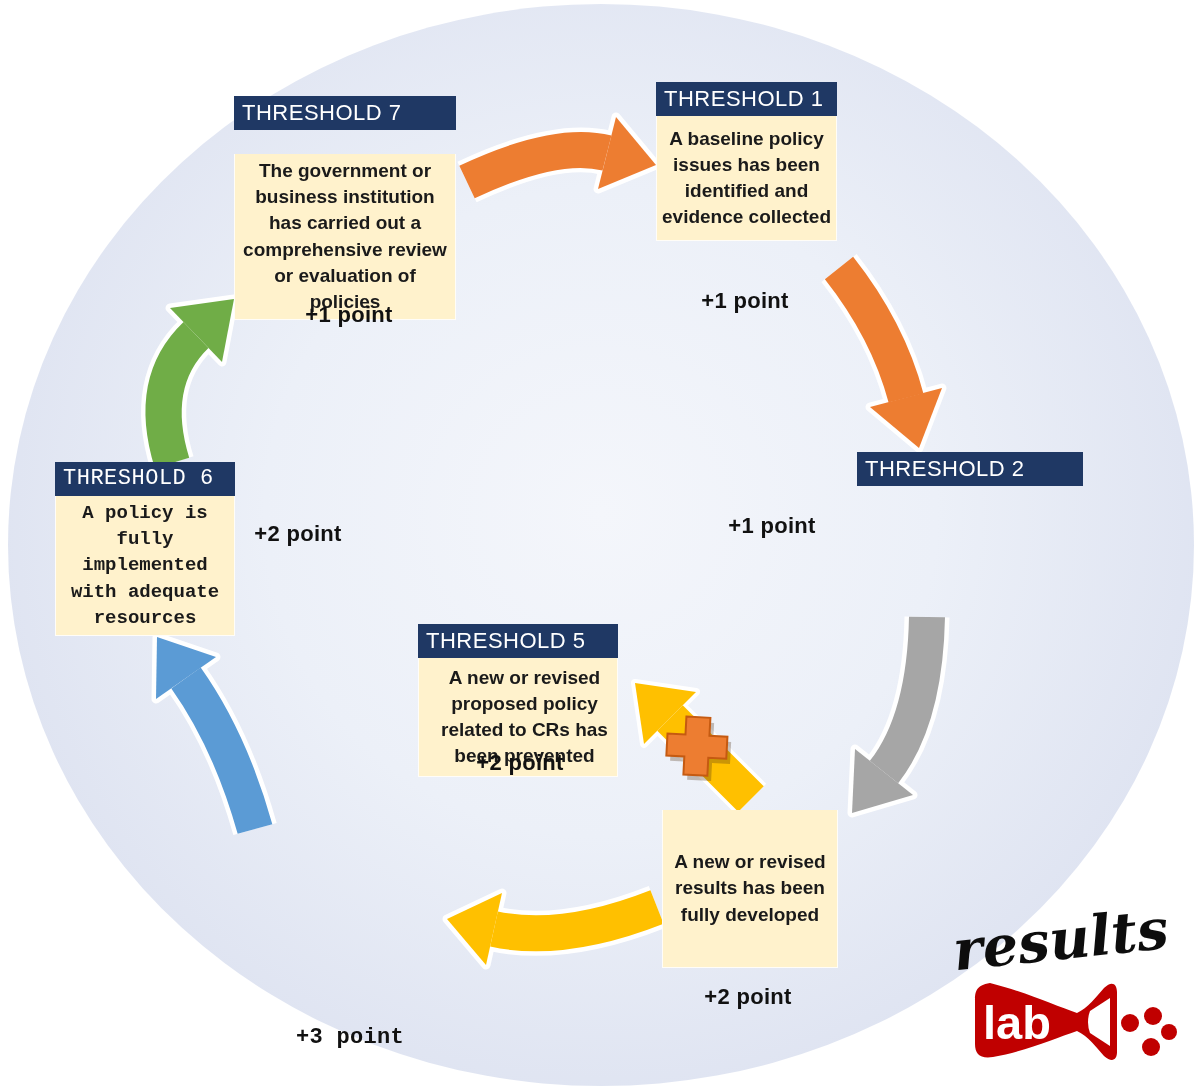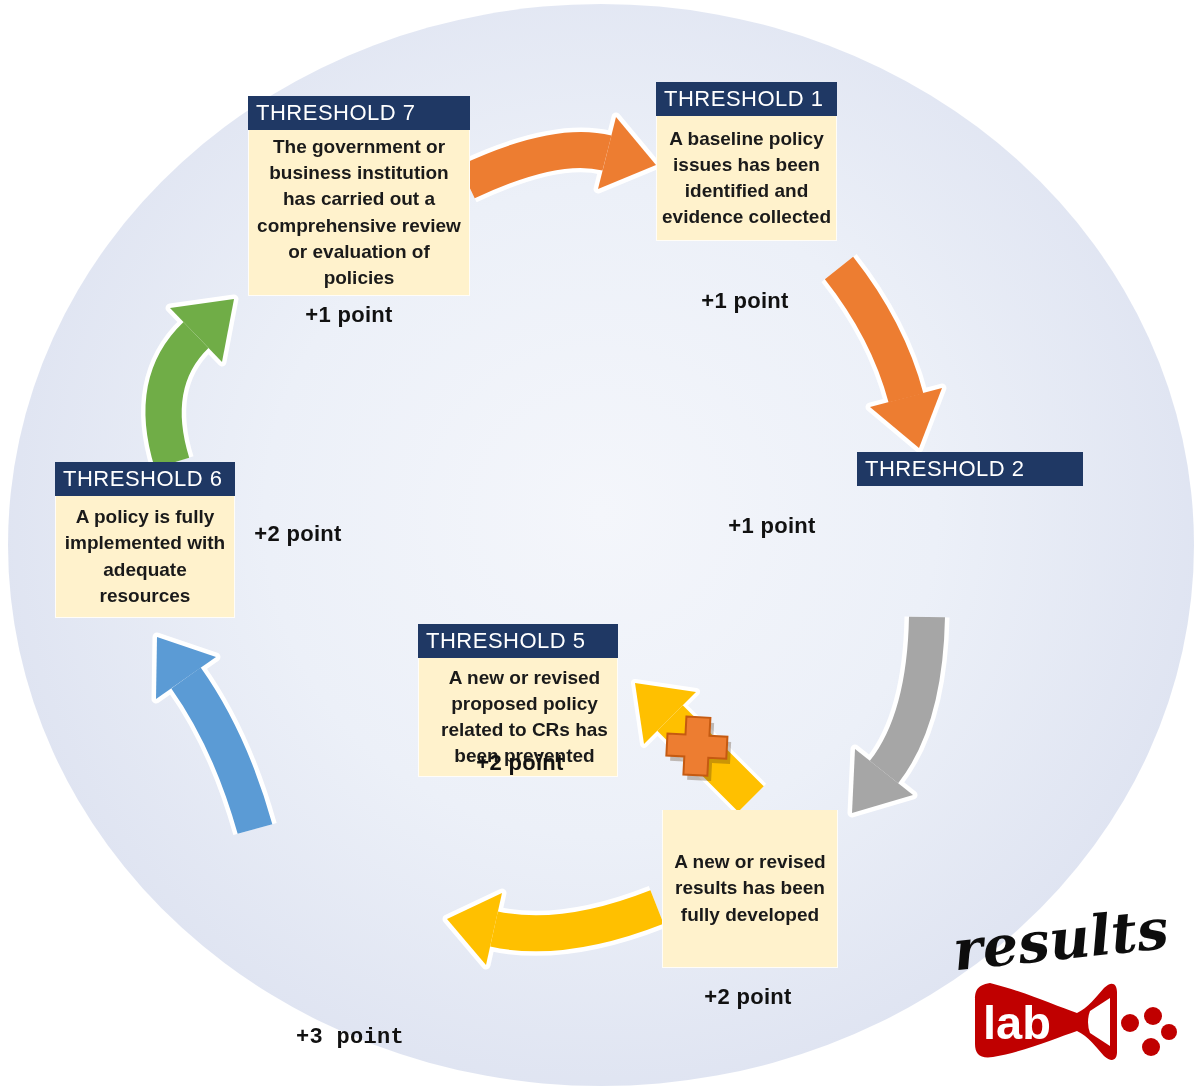--- a/index.html
+++ b/index.html
@@ -88,21 +88,21 @@
     </g>
 
     <g>
       <path d="M 172,463 Q 147,382 196,335" fill="none" stroke="#fff" stroke-width="45"></path>
       <polygon points="234,299 222,362 170,308" stroke="#fff" stroke-width="9" stroke-linejoin="round" fill="#70AD47"></polygon>
       <path d="M 172,463 Q 147,382 196,335" fill="none" stroke-width="36" stroke="#70AD47"></path>
       <polygon points="234,299 222,362 170,308" fill="#70AD47"></polygon>
     </g>
   </svg>
 
-  <div class="tbox" style="left:248px;top:96px;width:222px;height:190px;">
+  <div class="tbox" style="left:234px;top:96px;width:222px;height:190px;gap:24px;">
     <div class="hdr">THRESHOLD 7</div>
     <div class="bdy">The government or business institution has carried out a comprehensive review or evaluation of policies</div>
   </div>
   <div class="pts" style="left:254px;top:302px;width:190px;">+1 point</div>
 
   <div class="tbox" style="left:656px;top:82px;width:181px;height:159px;">
     <div class="hdr">THRESHOLD 1</div>
     <div class="bdy">A baseline policy issues has been identified and evidence collected</div>
   </div>
   <div class="pts" style="left:650px;top:288px;width:190px;">+1 point</div>
@@ -118,21 +118,21 @@
   <div class="pts" style="left:658px;top:984px;width:180px;">+2 point</div>
 
   <div class="pts" style="left:260px;top:1025px;width:180px;font-family:Liberation Mono, monospace;">+3 point</div>
 
   <div class="tbox" style="left:418px;top:592px;width:200px;height:153px;margin-top:32px;">
     <div class="hdr">THRESHOLD 5</div>
     <div class="bdy left">A new or revised proposed policy related to CRs has been prevented</div>
   </div>
   <div class="pts" style="left:430px;top:750px;width:180px;">+2 point</div>
 
-  <div class="tbox" style="left:55px;top:462px;width:180px;height:156px;">
+  <div class="tbox" style="left:55px;top:462px;width:180px;height:156px;font-family:Liberation Mono, monospace;">
     <div class="hdr">THRESHOLD 6</div>
     <div class="bdy">A policy is fully implemented with adequate resources</div>
   </div>
   <div class="pts" style="left:208px;top:521px;width:180px;">+2 point</div>
 
   <svg class="logo" width="252" height="196" viewBox="0 0 252 196">
     <text x="112" y="64" text-anchor="middle" font-size="56" font-style="italic" font-weight="bold" font-family="DejaVu Serif, serif" fill="#0d0d0d" transform="rotate(-6 112 58)">results</text>
     <g>
       <path d="M 40,88 C 26,90 25,97 25,105 L 25,149 C 25,159 30,164 43,162
                C 76,156 106,143 127,136 L 127,118 C 106,111 76,97 40,88 Z" fill="#C00000"></path>

